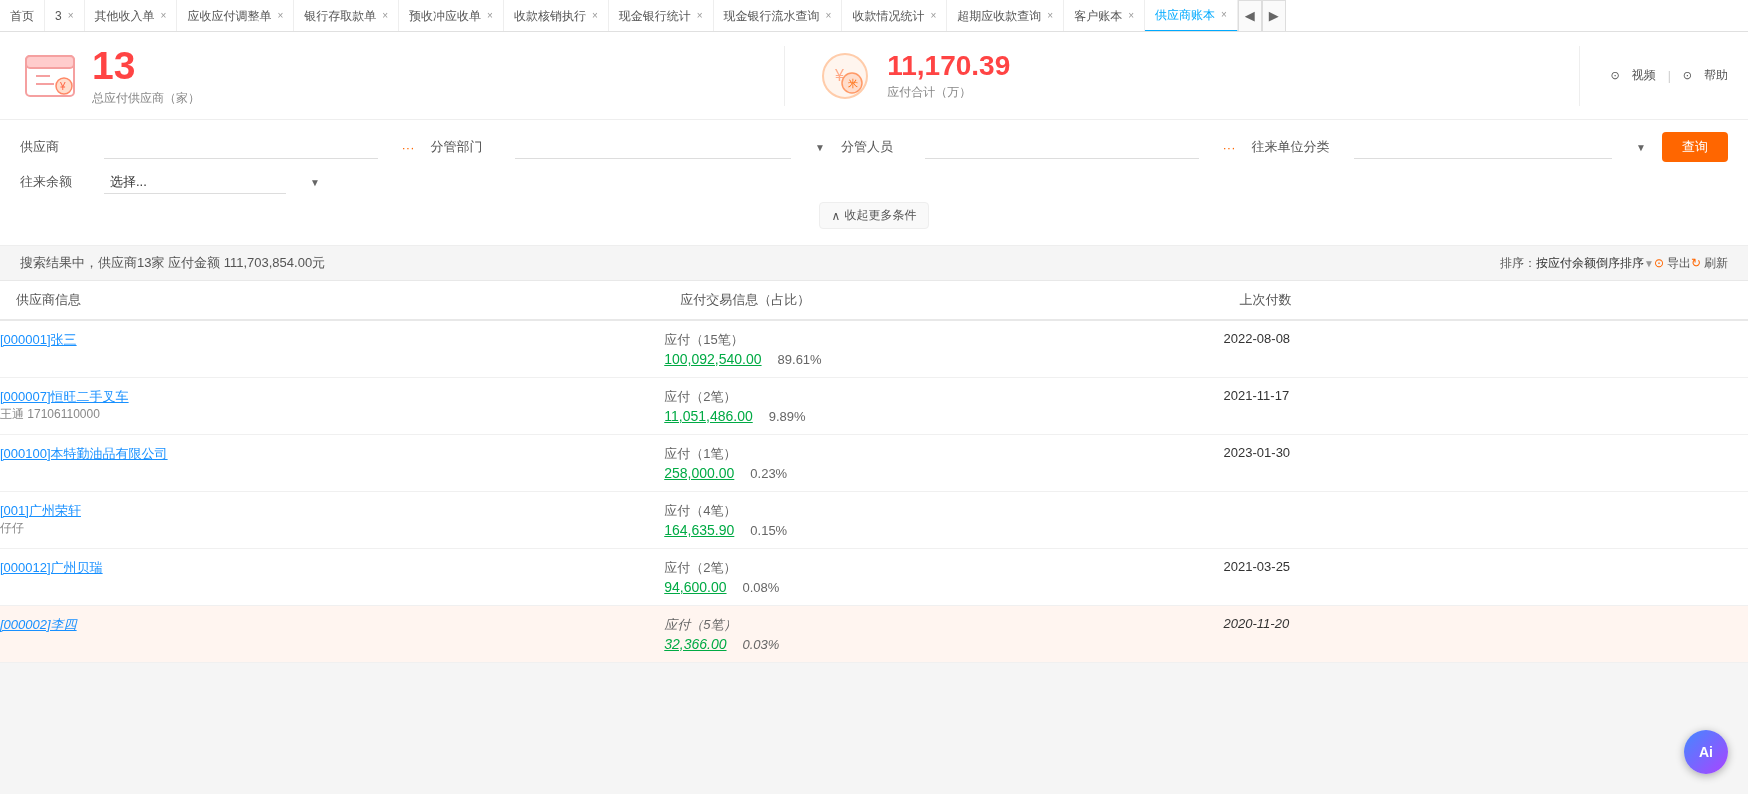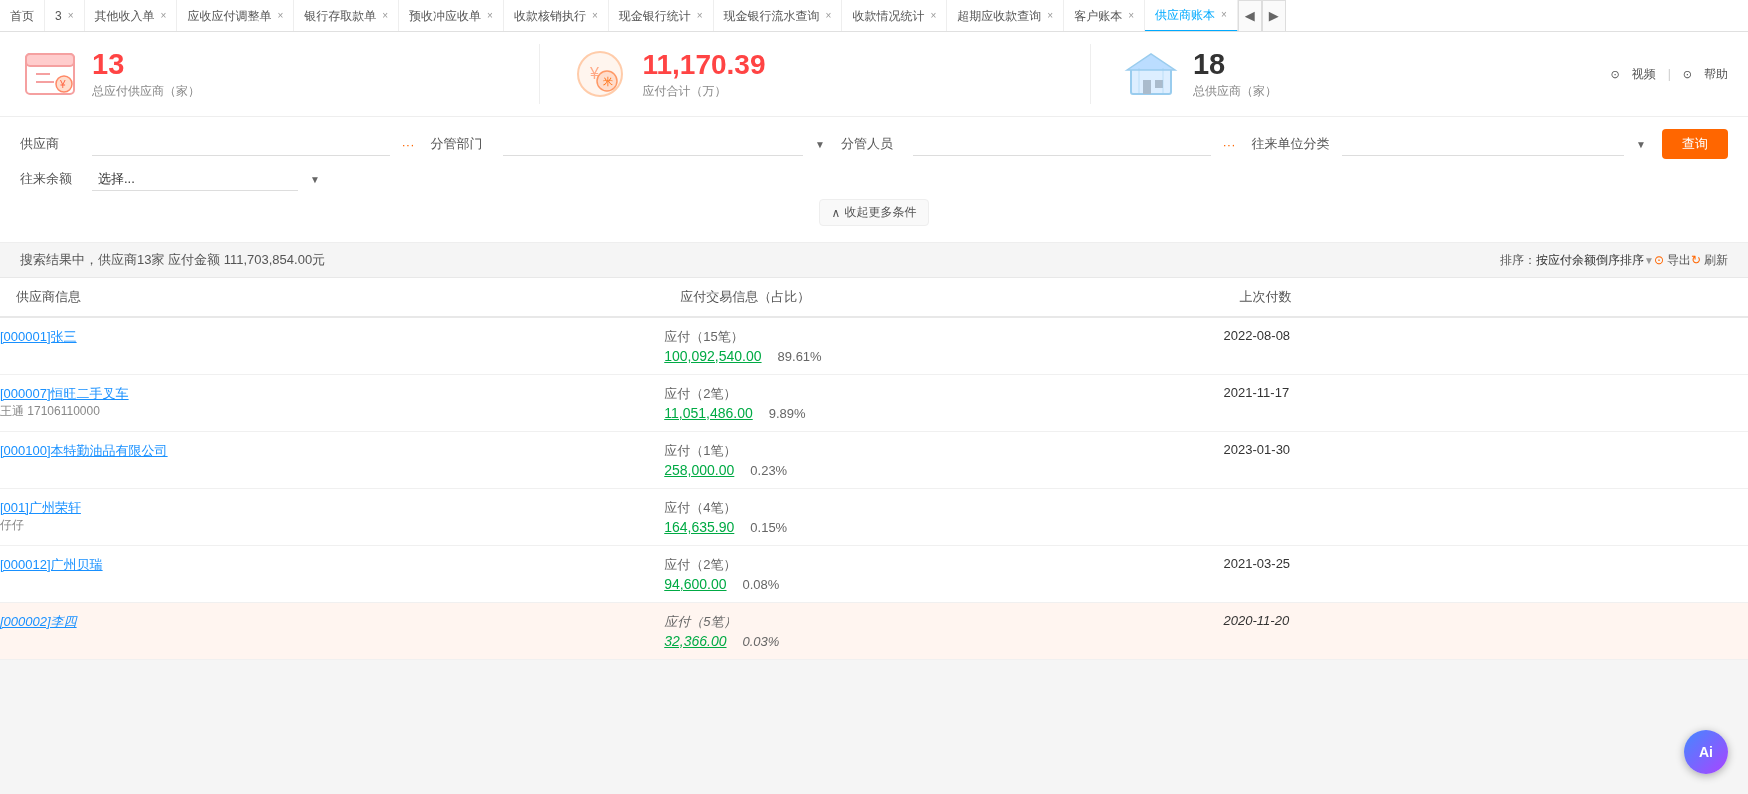--- a/index.html
+++ b/index.html
@@ -10,31 +10,31 @@
     .nav-item { padding: 0 10px; height: 32px; line-height: 32px; white-space: nowrap; cursor: pointer; color: #555; font-size: 12px; border-right: 1px solid #eee; display: flex; align-items: center; gap: 4px; }
     .nav-item.active { color: #00aaff; border-bottom: 2px solid #00aaff; }
     .nav-item .close-x { color: #999; font-size: 10px; margin-left: 2px; }
     .nav-arrow { width: 24px; height: 32px; display: flex; align-items: center; justify-content: center; cursor: pointer; color: #666; border: 1px solid #ddd; background: #fafafa; }
     
     
     .summary-header { background: #fff; padding: 12px 20px; display: flex; align-items: center; border-bottom: 1px solid #eee; }
     .summary-card { display: flex; align-items: center; gap: 12px; flex: 1; }
     .summary-icon { width: 60px; height: 60px; display: flex; align-items: center; justify-content: center; }
     .summary-icon svg { width: 56px; height: 56px; }
-    .summary-info .number { font-size: 29px; font-weight: bold; color: #ff4444; }
+    .summary-info .number { font-size: 39px; font-weight: bold; color: #ff4444; }
     .summary-info .label { font-size: 12px; color: #888; margin-top: 2px; }
     .summary-divider { width: 1px; height: 60px; background: #eee; margin: 0 30px; }
     .header-actions { display: flex; gap: 12px; align-items: center; font-size: 12px; color: #555; margin-left: auto; }
     .header-actions span { cursor: pointer; }
     .header-actions .sep { color: #ccc; }
     
     
     .filter-area { background: #fff; padding: 12px 20px; border-bottom: 1px solid #eee; }
     .filter-row { display: flex; align-items: center; gap: 16px; margin-bottom: 8px; }
-    .filter-item { display: flex; align-items: center; gap: 12px; flex: 1; }
+    .filter-item { display: flex; align-items: center; gap: 24px; flex: 1; }
     .filter-label { color: #555; font-size: 13px; white-space: nowrap; min-width: 60px; }
     .filter-input { flex: 1; border: none; border-bottom: 1px solid #ddd; outline: none; padding: 4px 6px; font-size: 13px; color: #333; background: transparent; }
     .filter-select { flex: 1; border: none; border-bottom: 1px solid #ddd; outline: none; padding: 4px 6px; font-size: 13px; color: #333; background: transparent; appearance: none; }
     .filter-dots { color: #ff6600; cursor: pointer; }
     .dropdown-arrow { color: #666; font-size: 10px; cursor: pointer; }
     .query-btn { background: #ff6600; color: #fff; border: none; padding: 6px 20px; border-radius: 4px; cursor: pointer; font-size: 13px; white-space: nowrap; }
     .collapse-btn { display: flex; align-items: center; justify-content: center; gap: 4px; cursor: pointer; color: #555; font-size: 12px; background: #f9f9f9; border: 1px solid #eee; border-radius: 4px; padding: 4px 12px; margin: 4px auto; width: fit-content; }
     
     
     .result-bar { background: #f5f5f5; padding: 8px 20px; display: flex; align-items: center; justify-content: space-between; border-bottom: 1px solid #e8e8e8; text-align: right; }
@@ -156,36 +156,20 @@
       </svg>
     </div>
     <div class="summary-info">
       <div class="number" style="font-size:28px;">11,170.39</div>
       <div class="label">应付合计（万）</div>
     </div>
   </div>
 
   <div class="summary-divider"></div>
 
-  <div class="summary-card">
-    <div class="summary-icon">
-      <svg viewBox="0 0 56 56" fill="none" xmlns="http://www.w3.org/2000/svg">
-        <rect x="8" y="22" width="40" height="26" rx="2" stroke="#99ccee" stroke-width="2" fill="#ddeeff"></rect>
-        <polygon points="4,24 28,8 52,24" fill="#bbddff" stroke="#99ccee" stroke-width="1.5"></polygon>
-        <rect x="20" y="34" width="8" height="14" fill="#aabbcc"></rect>
-        <rect x="32" y="34" width="8" height="8" fill="#aabbcc"></rect>
-        <line x1="16" y1="22" x2="16" y2="48" stroke="#99ccee" stroke-width="0.5"></line>
-        <line x1="40" y1="22" x2="40" y2="48" stroke="#99ccee" stroke-width="0.5"></line>
-      </svg>
-    </div>
-    <div class="summary-info">
-      <div class="number" style="color:#333;">18</div>
-      <div class="label">总供应商（家）</div>
-    </div>
-  </div>
 
   <div class="header-actions">
     <span style="font-size:11px;">⊙</span>
     <span style="color:#555;">视频</span>
     <span class="sep">|</span>
     <span style="font-size:11px;">⊙</span>
     <span style="color:#555;">帮助</span>
   </div>
 </div>
 

